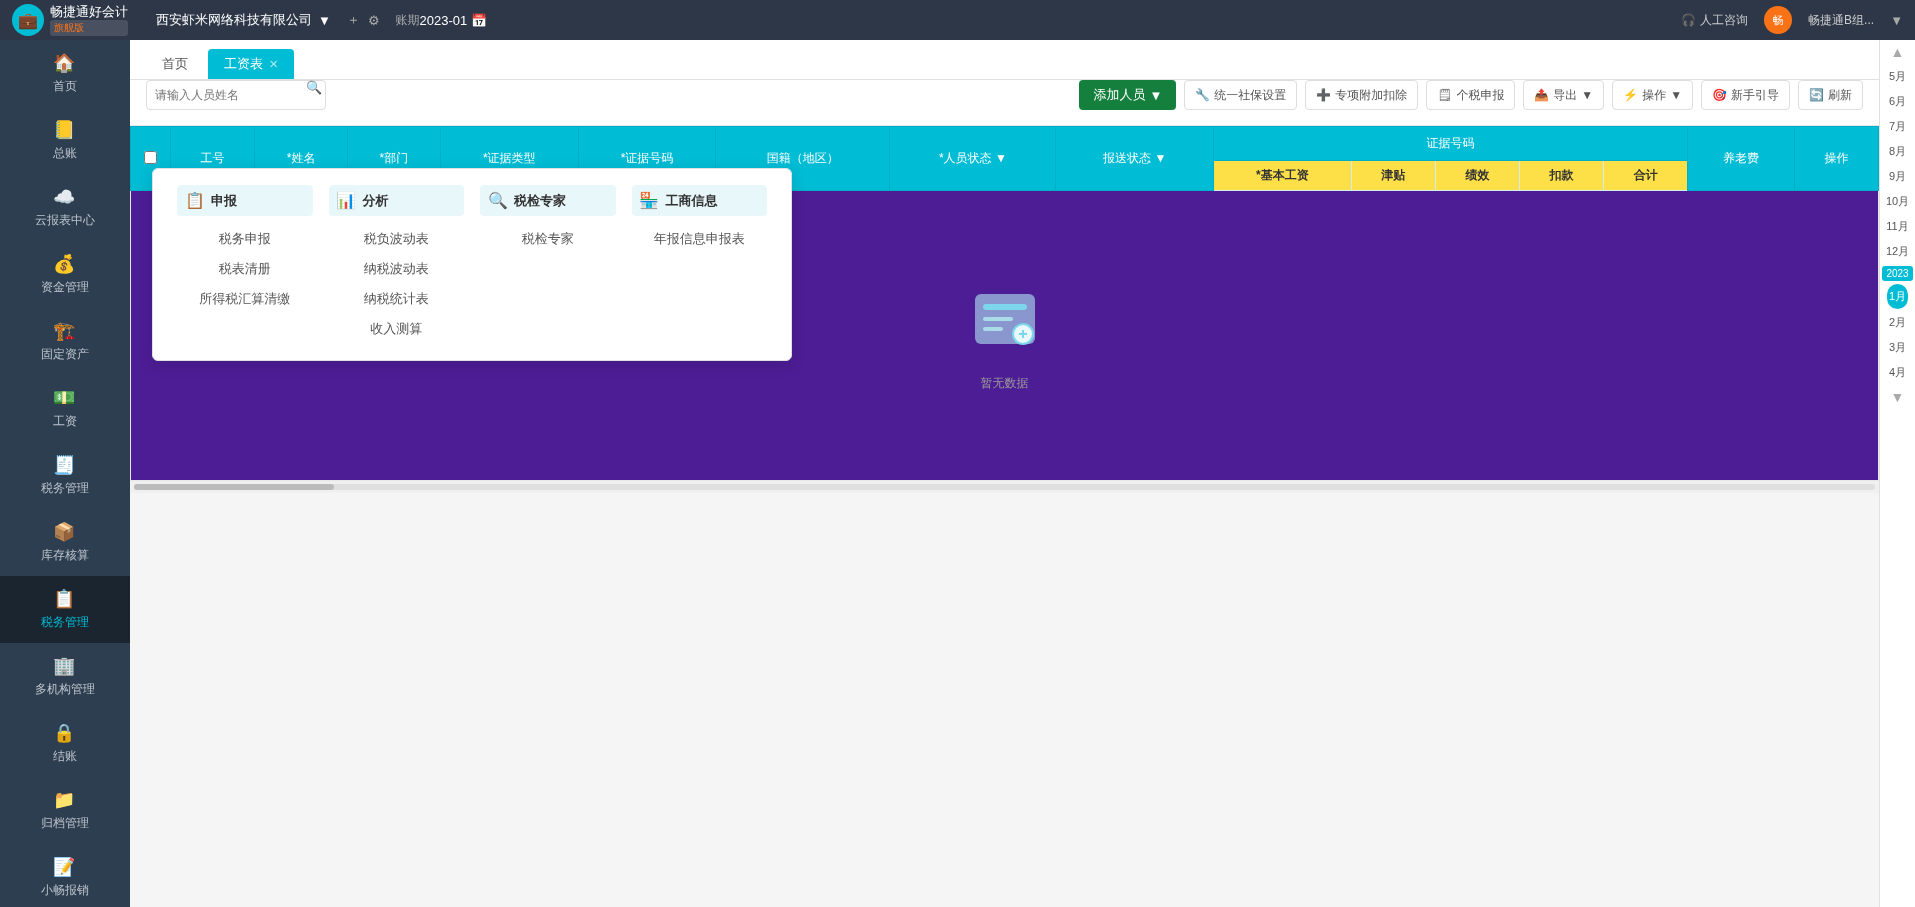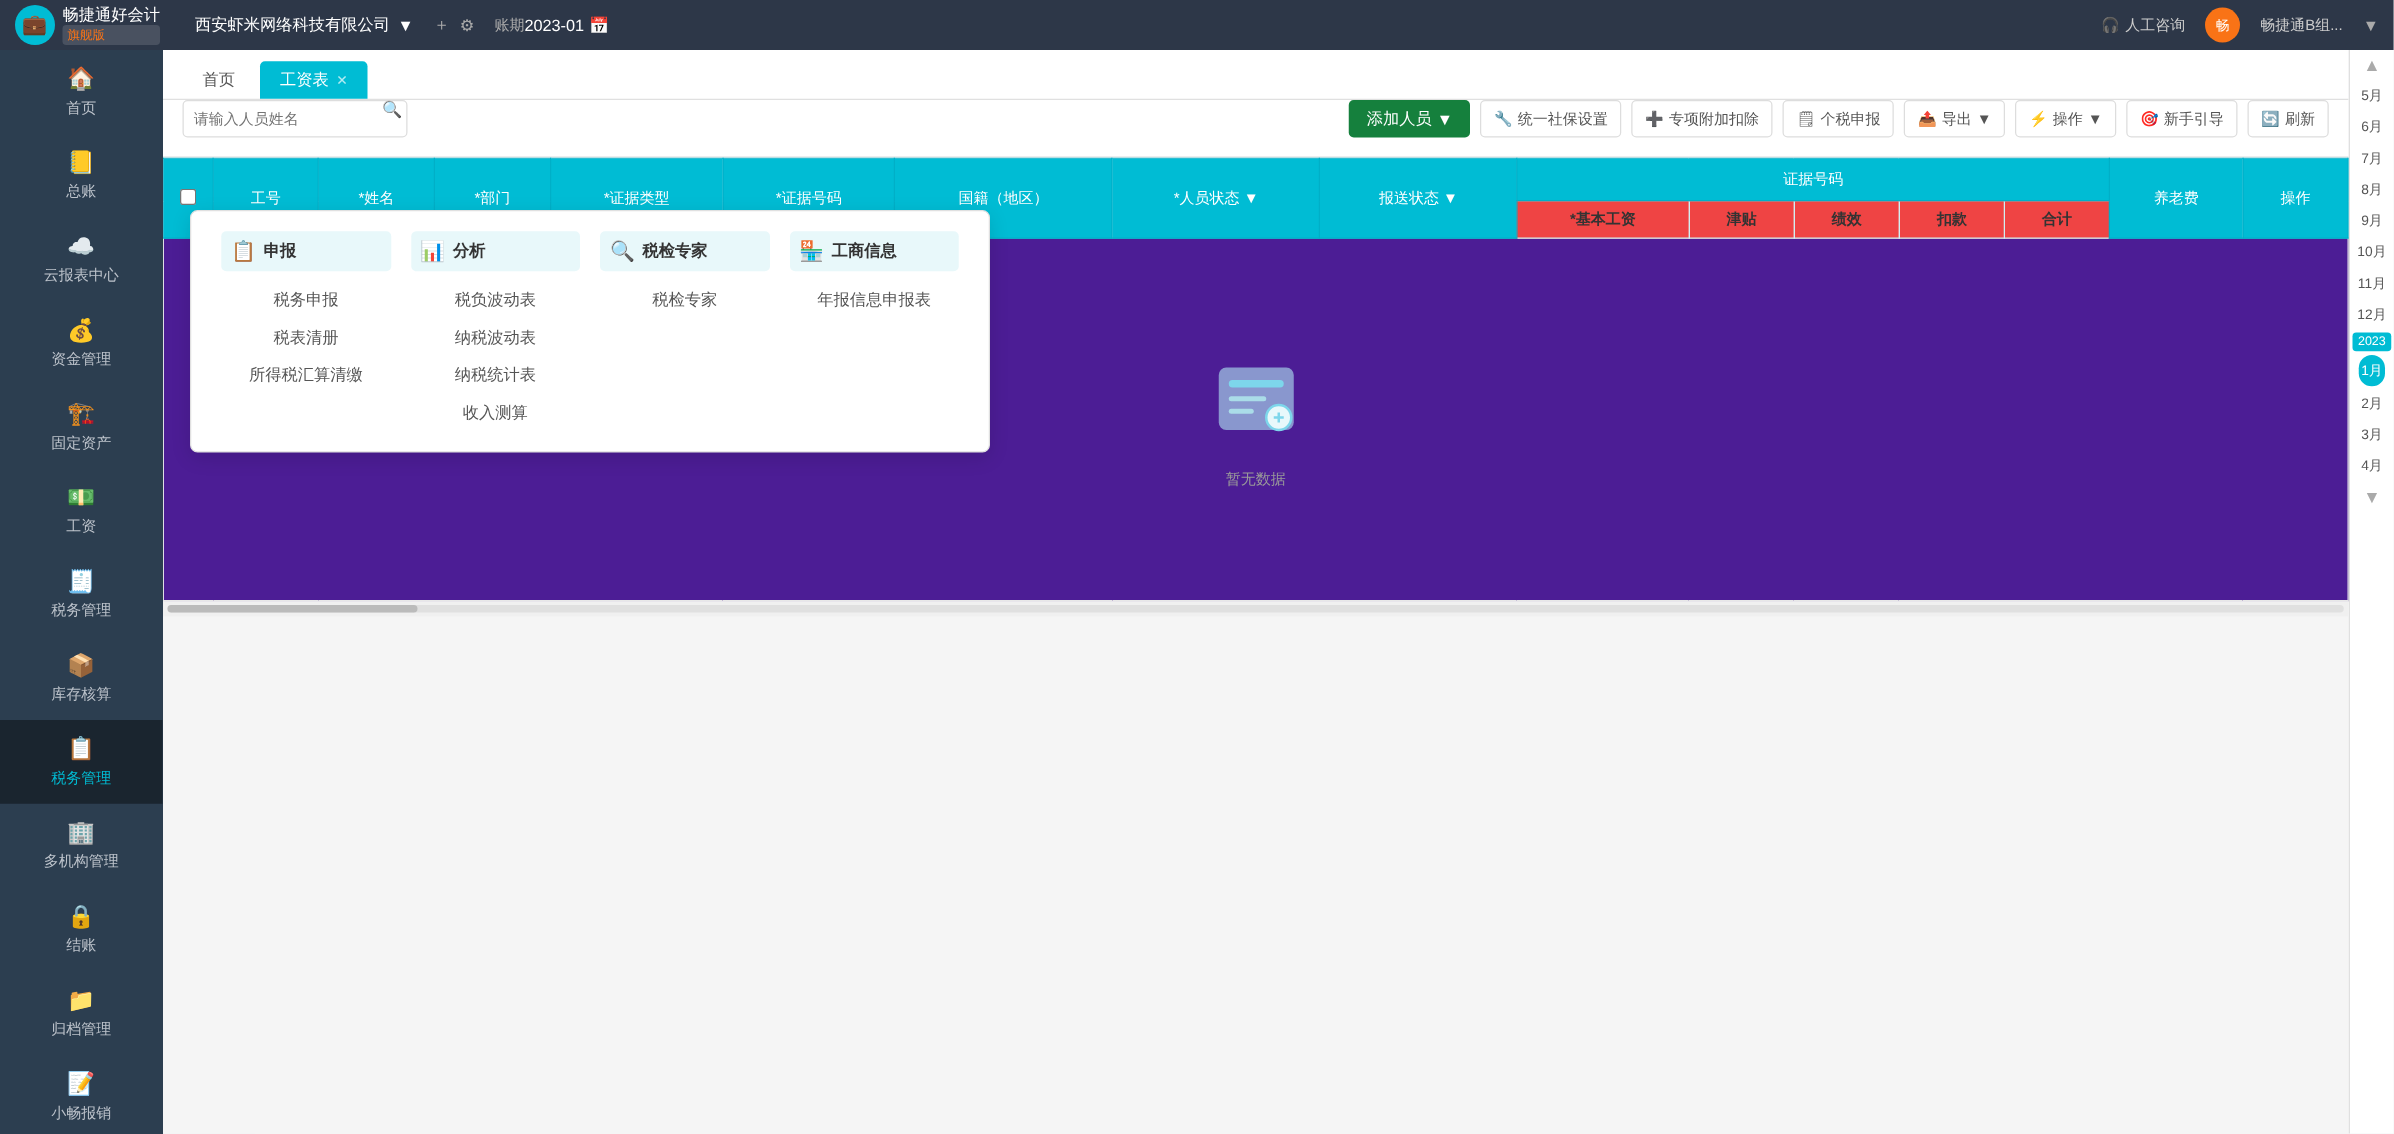--- a/index.html
+++ b/index.html
@@ -105,21 +105,21 @@
       flex: 1; overflow: auto; position: relative;
     }
     .data-table {
       width: 100%; border-collapse: collapse; min-width: 1400px;
     }
     .data-table thead tr:first-child th {
       background: #00bcd4; color: #fff; padding: 8px 10px; font-size: 12px;
       font-weight: normal; border: 1px solid #00afc7; white-space: nowrap; text-align: center;
     }
     .data-table thead tr.sub-header th {
-      background: #ef4444; color: #333; padding: 6px 10px; font-size: 12px;
+      background: #fde047; color: #333; padding: 6px 10px; font-size: 12px;
       border: 1px solid #d0eef2; text-align: center;
     }
     .data-table tbody td {
       padding: 8px 25px; font-size: 12px; border: 1px solid #e8e8e8;
       text-align: right; background: #4c1d95;
     }
     .checkbox-col { width: 40px; }
 
     
     .empty-state {

